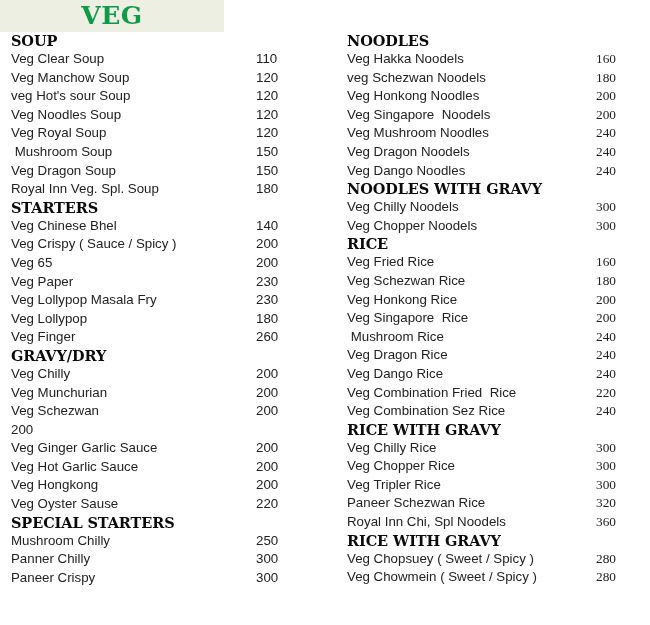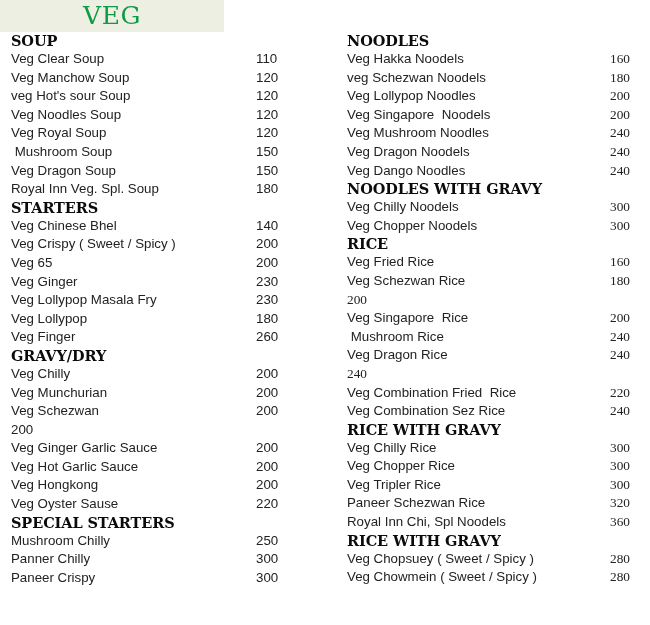--- a/index.html
+++ b/index.html
@@ -27,40 +27,40 @@
   }
   #veg-banner-title {
     position: absolute;
     left: 0;
     top: 0;
     width: 224px;
     height: 32px;
     line-height: 31px;
     text-align: center;
     font-family: "DejaVu Serif", serif;
-    font-weight: normal;
+    font-weight: bold;
     font-size: 25px;
     letter-spacing: 0.5px;
     color: #0f9a46;
   }
 
   
   #menu-columns {
     position: absolute;
     left: 0;
     top: 32px;
     width: 650px;
     display: flex;
     align-items: flex-start;
   }
   .menu-column {
     box-sizing: border-box;
   }
   #menu-column-left  { width: 340px; padding-left: 11px; padding-right: 12px; }
-  #menu-column-right { width: 310px; padding-left: 7px;  }
+  #menu-column-right { width: 310px; padding-left: 7px;  padding-right: 14px; }
 
   .section-heading {
     font-family: "DejaVu Serif", serif;
     font-weight: bold;
     font-size: 14.5px;
     letter-spacing: -0.1px;
     line-height: 18px;
     height: 18px;
     white-space: nowrap;
     color: #0b0b0b;
@@ -101,23 +101,23 @@
       <div class="menu-row"><span class="item-name">Veg Clear Soup</span><span class="item-price">110</span></div>
       <div class="menu-row"><span class="item-name">Veg Manchow Soup</span><span class="item-price">120</span></div>
       <div class="menu-row"><span class="item-name">veg Hot's sour Soup</span><span class="item-price">120</span></div>
       <div class="menu-row"><span class="item-name">Veg Noodles Soup</span><span class="item-price">120</span></div>
       <div class="menu-row"><span class="item-name">Veg Royal Soup</span><span class="item-price">120</span></div>
       <div class="menu-row"><span class="item-name"> Mushroom Soup</span><span class="item-price">150</span></div>
       <div class="menu-row"><span class="item-name">Veg Dragon Soup</span><span class="item-price">150</span></div>
       <div class="menu-row"><span class="item-name">Royal Inn Veg. Spl. Soup</span><span class="item-price">180</span></div>
       <div class="section-heading">STARTERS</div>
       <div class="menu-row"><span class="item-name">Veg Chinese Bhel</span><span class="item-price">140</span></div>
-      <div class="menu-row"><span class="item-name">Veg Crispy ( Sweet / Spicy )</span><span class="item-price">200</span></div>
+      <div class="menu-row"><span class="item-name">Veg Crispy ( Sauce / Spicy )</span><span class="item-price">200</span></div>
       <div class="menu-row"><span class="item-name">Veg 65</span><span class="item-price">200</span></div>
-      <div class="menu-row"><span class="item-name">Veg Ginger</span><span class="item-price">230</span></div>
+      <div class="menu-row"><span class="item-name">Veg Paper</span><span class="item-price">230</span></div>
       <div class="menu-row"><span class="item-name">Veg Lollypop Masala Fry</span><span class="item-price">230</span></div>
       <div class="menu-row"><span class="item-name">Veg Lollypop</span><span class="item-price">180</span></div>
       <div class="menu-row"><span class="item-name">Veg Finger</span><span class="item-price">260</span></div>
       <div class="section-heading">GRAVY/DRY</div>
       <div class="menu-row"><span class="item-name">Veg Chilly</span><span class="item-price">200</span></div>
       <div class="menu-row"><span class="item-name">Veg Munchurian</span><span class="item-price">200</span></div>
       <div class="menu-row"><span class="item-name">Veg Schezwan</span><span class="item-price">200</span></div>
       <div class="menu-row"><span class="item-price">200</span></div>
       <div class="menu-row"><span class="item-name">Veg Ginger Garlic Sauce</span><span class="item-price">200</span></div>
       <div class="menu-row"><span class="item-name">Veg Hot Garlic Sauce</span><span class="item-price">200</span></div>
@@ -125,36 +125,36 @@
       <div class="menu-row"><span class="item-name">Veg Oyster Sause</span><span class="item-price">220</span></div>
       <div class="section-heading">SPECIAL STARTERS</div>
       <div class="menu-row"><span class="item-name">Mushroom Chilly</span><span class="item-price">250</span></div>
       <div class="menu-row"><span class="item-name">Panner Chilly</span><span class="item-price">300</span></div>
       <div class="menu-row"><span class="item-name">Paneer Crispy</span><span class="item-price">300</span></div>
     </div>
   <div class="menu-column" id="menu-column-right">
       <div class="section-heading">NOODLES</div>
       <div class="menu-row"><span class="item-name">Veg Hakka Noodels</span><span class="item-price">160</span></div>
       <div class="menu-row"><span class="item-name">veg Schezwan Noodels</span><span class="item-price">180</span></div>
-      <div class="menu-row"><span class="item-name">Veg Lollypop Noodles</span><span class="item-price">200</span></div>
+      <div class="menu-row"><span class="item-name">Veg Honkong Noodles</span><span class="item-price">200</span></div>
       <div class="menu-row"><span class="item-name">Veg Singapore  Noodels</span><span class="item-price">200</span></div>
       <div class="menu-row"><span class="item-name">Veg Mushroom Noodles</span><span class="item-price">240</span></div>
       <div class="menu-row"><span class="item-name">Veg Dragon Noodels</span><span class="item-price">240</span></div>
       <div class="menu-row"><span class="item-name">Veg Dango Noodles</span><span class="item-price">240</span></div>
       <div class="section-heading">NOODLES WITH GRAVY</div>
       <div class="menu-row"><span class="item-name">Veg Chilly Noodels</span><span class="item-price">300</span></div>
       <div class="menu-row"><span class="item-name">Veg Chopper Noodels</span><span class="item-price">300</span></div>
       <div class="section-heading">RICE</div>
       <div class="menu-row"><span class="item-name">Veg Fried Rice</span><span class="item-price">160</span></div>
       <div class="menu-row"><span class="item-name">Veg Schezwan Rice</span><span class="item-price">180</span></div>
-      <div class="menu-row"><span class="item-price">200</span></div>
+      <div class="menu-row"><span class="item-name">Veg Honkong Rice</span><span class="item-price">200</span></div>
       <div class="menu-row"><span class="item-name">Veg Singapore  Rice</span><span class="item-price">200</span></div>
       <div class="menu-row"><span class="item-name"> Mushroom Rice</span><span class="item-price">240</span></div>
       <div class="menu-row"><span class="item-name">Veg Dragon Rice</span><span class="item-price">240</span></div>
-      <div class="menu-row"><span class="item-price">240</span></div>
+      <div class="menu-row"><span class="item-name">Veg Dango Rice</span><span class="item-price">240</span></div>
       <div class="menu-row"><span class="item-name">Veg Combination Fried  Rice</span><span class="item-price">220</span></div>
       <div class="menu-row"><span class="item-name">Veg Combination Sez Rice</span><span class="item-price">240</span></div>
       <div class="section-heading">RICE WITH GRAVY</div>
       <div class="menu-row"><span class="item-name">Veg Chilly Rice</span><span class="item-price">300</span></div>
       <div class="menu-row"><span class="item-name">Veg Chopper Rice</span><span class="item-price">300</span></div>
       <div class="menu-row"><span class="item-name">Veg Tripler Rice</span><span class="item-price">300</span></div>
       <div class="menu-row"><span class="item-name">Paneer Schezwan Rice</span><span class="item-price">320</span></div>
       <div class="menu-row"><span class="item-name">Royal Inn Chi, Spl Noodels</span><span class="item-price">360</span></div>
       <div class="section-heading">RICE WITH GRAVY</div>
       <div class="menu-row"><span class="item-name">Veg Chopsuey ( Sweet / Spicy )</span><span class="item-price">280</span></div>

